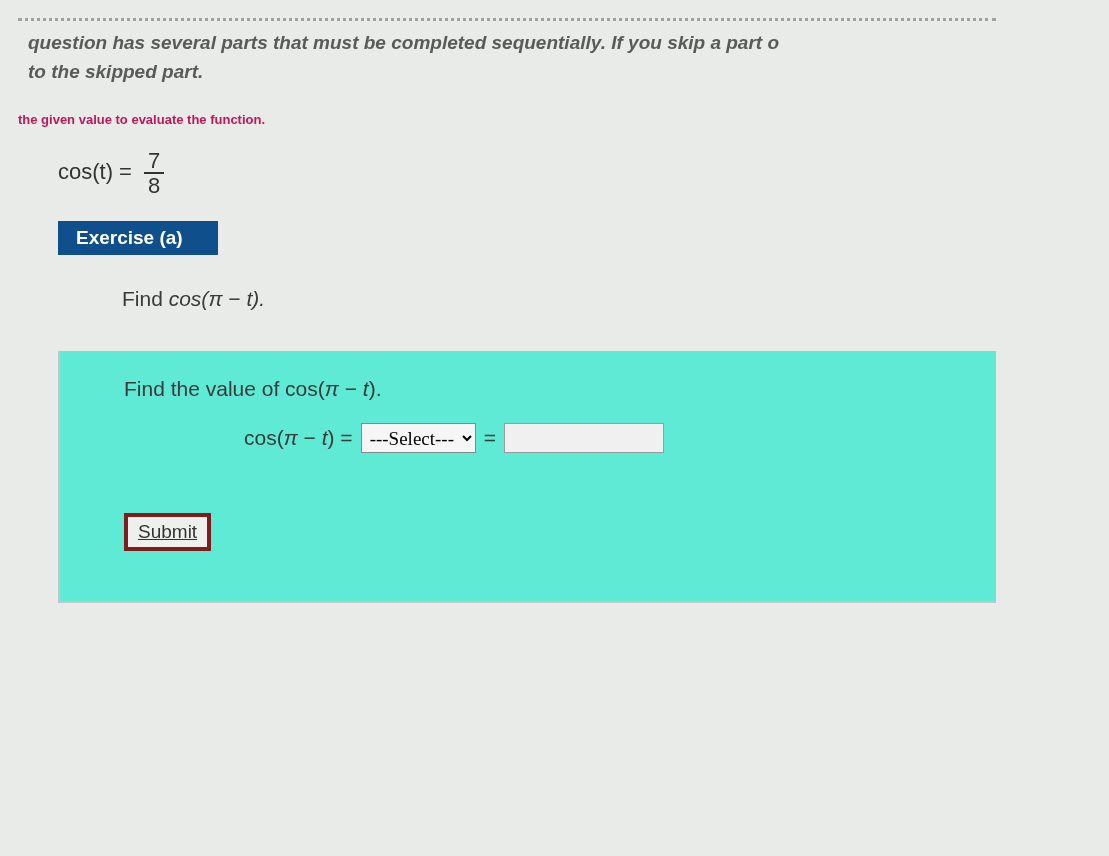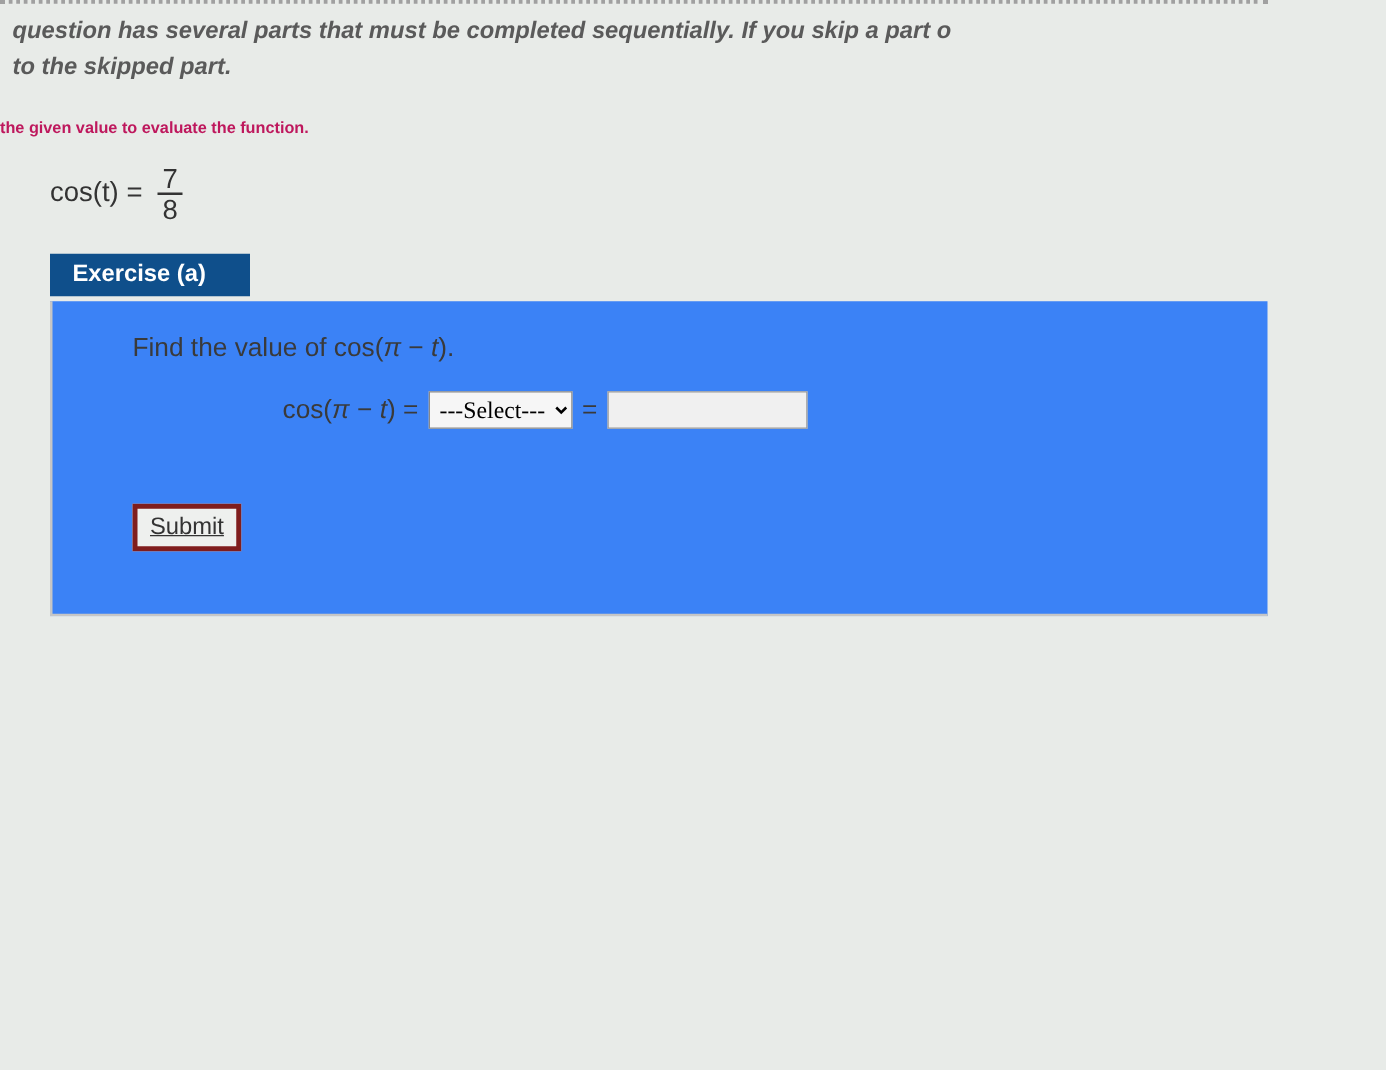--- a/index.html
+++ b/index.html
@@ -6,21 +6,21 @@
   body {
     margin: 0;
     padding: 0;
     font-family: Verdana, Geneva, sans-serif;
     background: #e8ebe8;
     color: #333;
     font-size: 18px;
   }
   .page {
     width: 1014px;
-    padding: 0;
+    padding: 18px;
     background: #e8ebe8;
   }
   .top-border {
     border-top: 3px dotted #a0a0a0;
     height: 0;
   }
   .intro-italic {
     font-style: italic;
     font-weight: bold;
     color: #5a5a5a;
@@ -91,21 +91,21 @@
     font-size: 21px;
     color: #3a3a3a;
   }
   .step-body {
     margin-left: 40px;
     padding: 26px 0 30px 64px;
     font-size: 21px;
     color: #3a3a3a;
     border-left: 2px solid #c6c6c6;
     border-bottom: 2px solid #c6c6c6;
-    background: #3b82f6;
+    background: #5eead4;
   }
   .math-it { font-style: italic; }
   .step-line {
     margin: 22px 0 10px 120px;
     font-size: 21px;
     display: flex;
     align-items: center;
     gap: 8px;
   }
   select.sel {
@@ -176,20 +176,23 @@
       <span class="den">8</span>
     </span>
   </div>
 
   <div class="banner-row">
     <div class="banner-left">Exercise (a)</div>
     <div class="banner-mid"></div>
     <div class="banner-right"></div>
   </div>
 
+  <div class="exercise-body">
+    <span>Find</span><span class="math-it"> cos(<span style="font-style:italic">π</span> − <span style="font-style:italic">t</span>).</span>
+  </div>
 
 
   <div class="step-body">
     <div>
       Find the value of cos(<span style="font-style:italic">π</span> − <span style="font-style:italic">t</span>).
     </div>
 
     <div class="step-line">
       <span>cos(<span style="font-style:italic">π</span> − <span style="font-style:italic">t</span>) =</span>
       <select class="sel">

